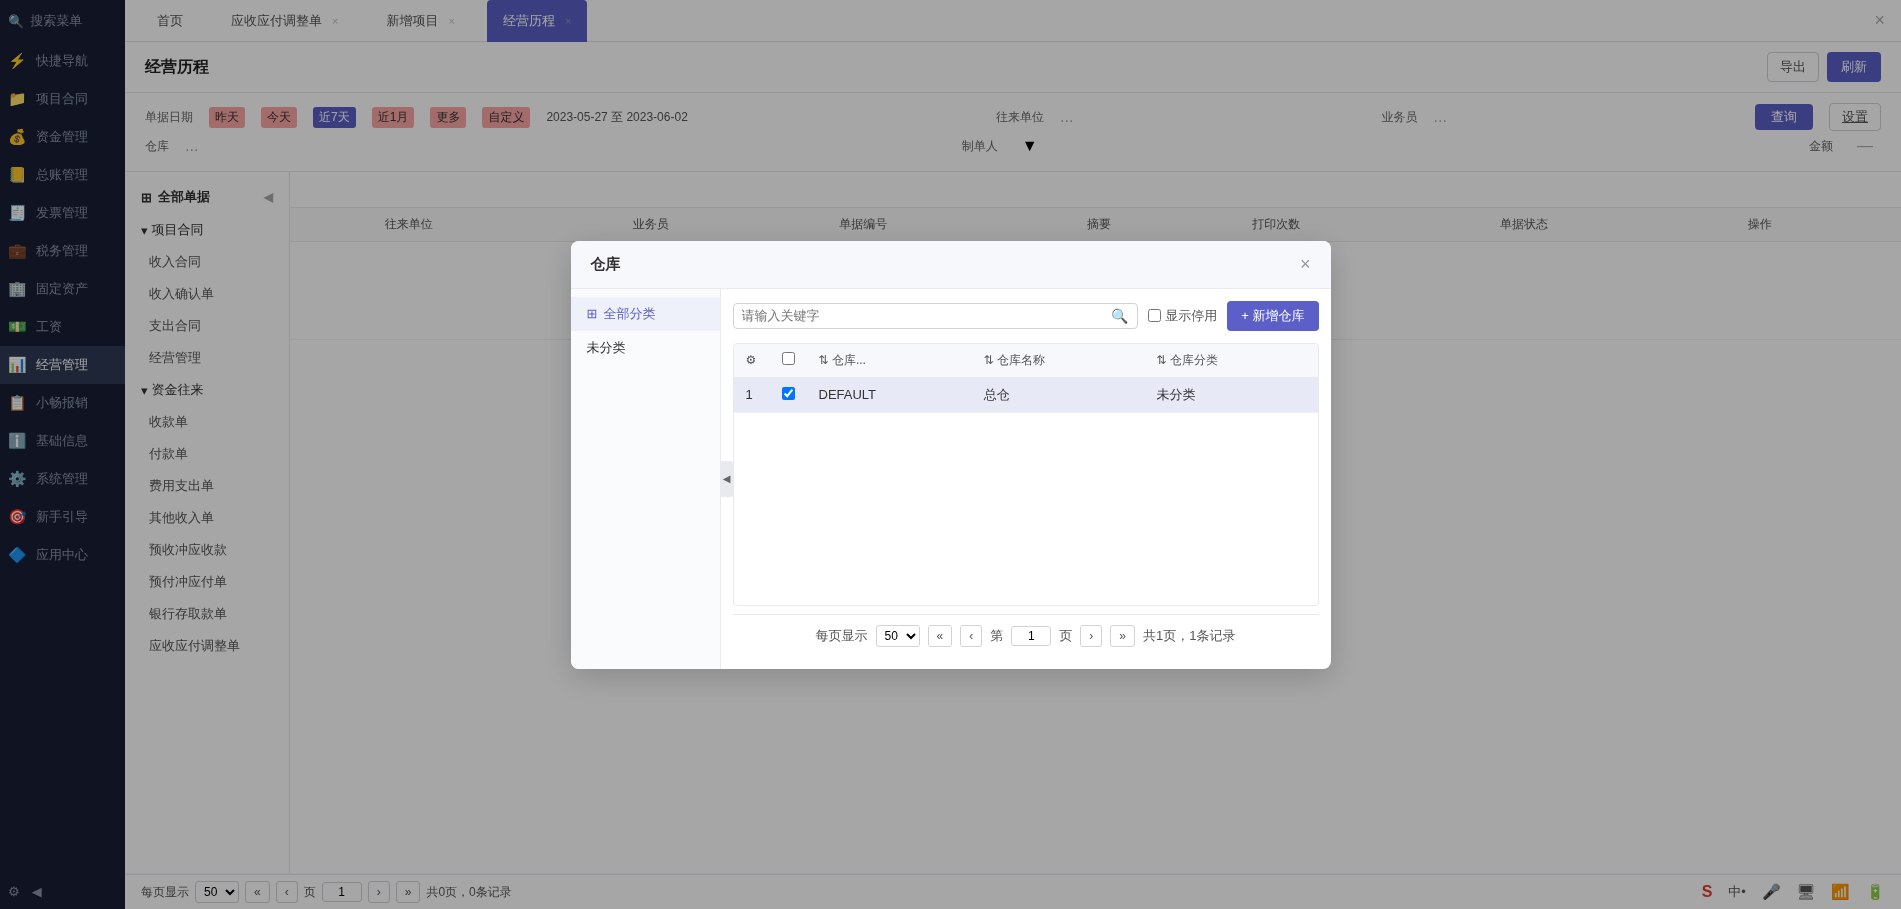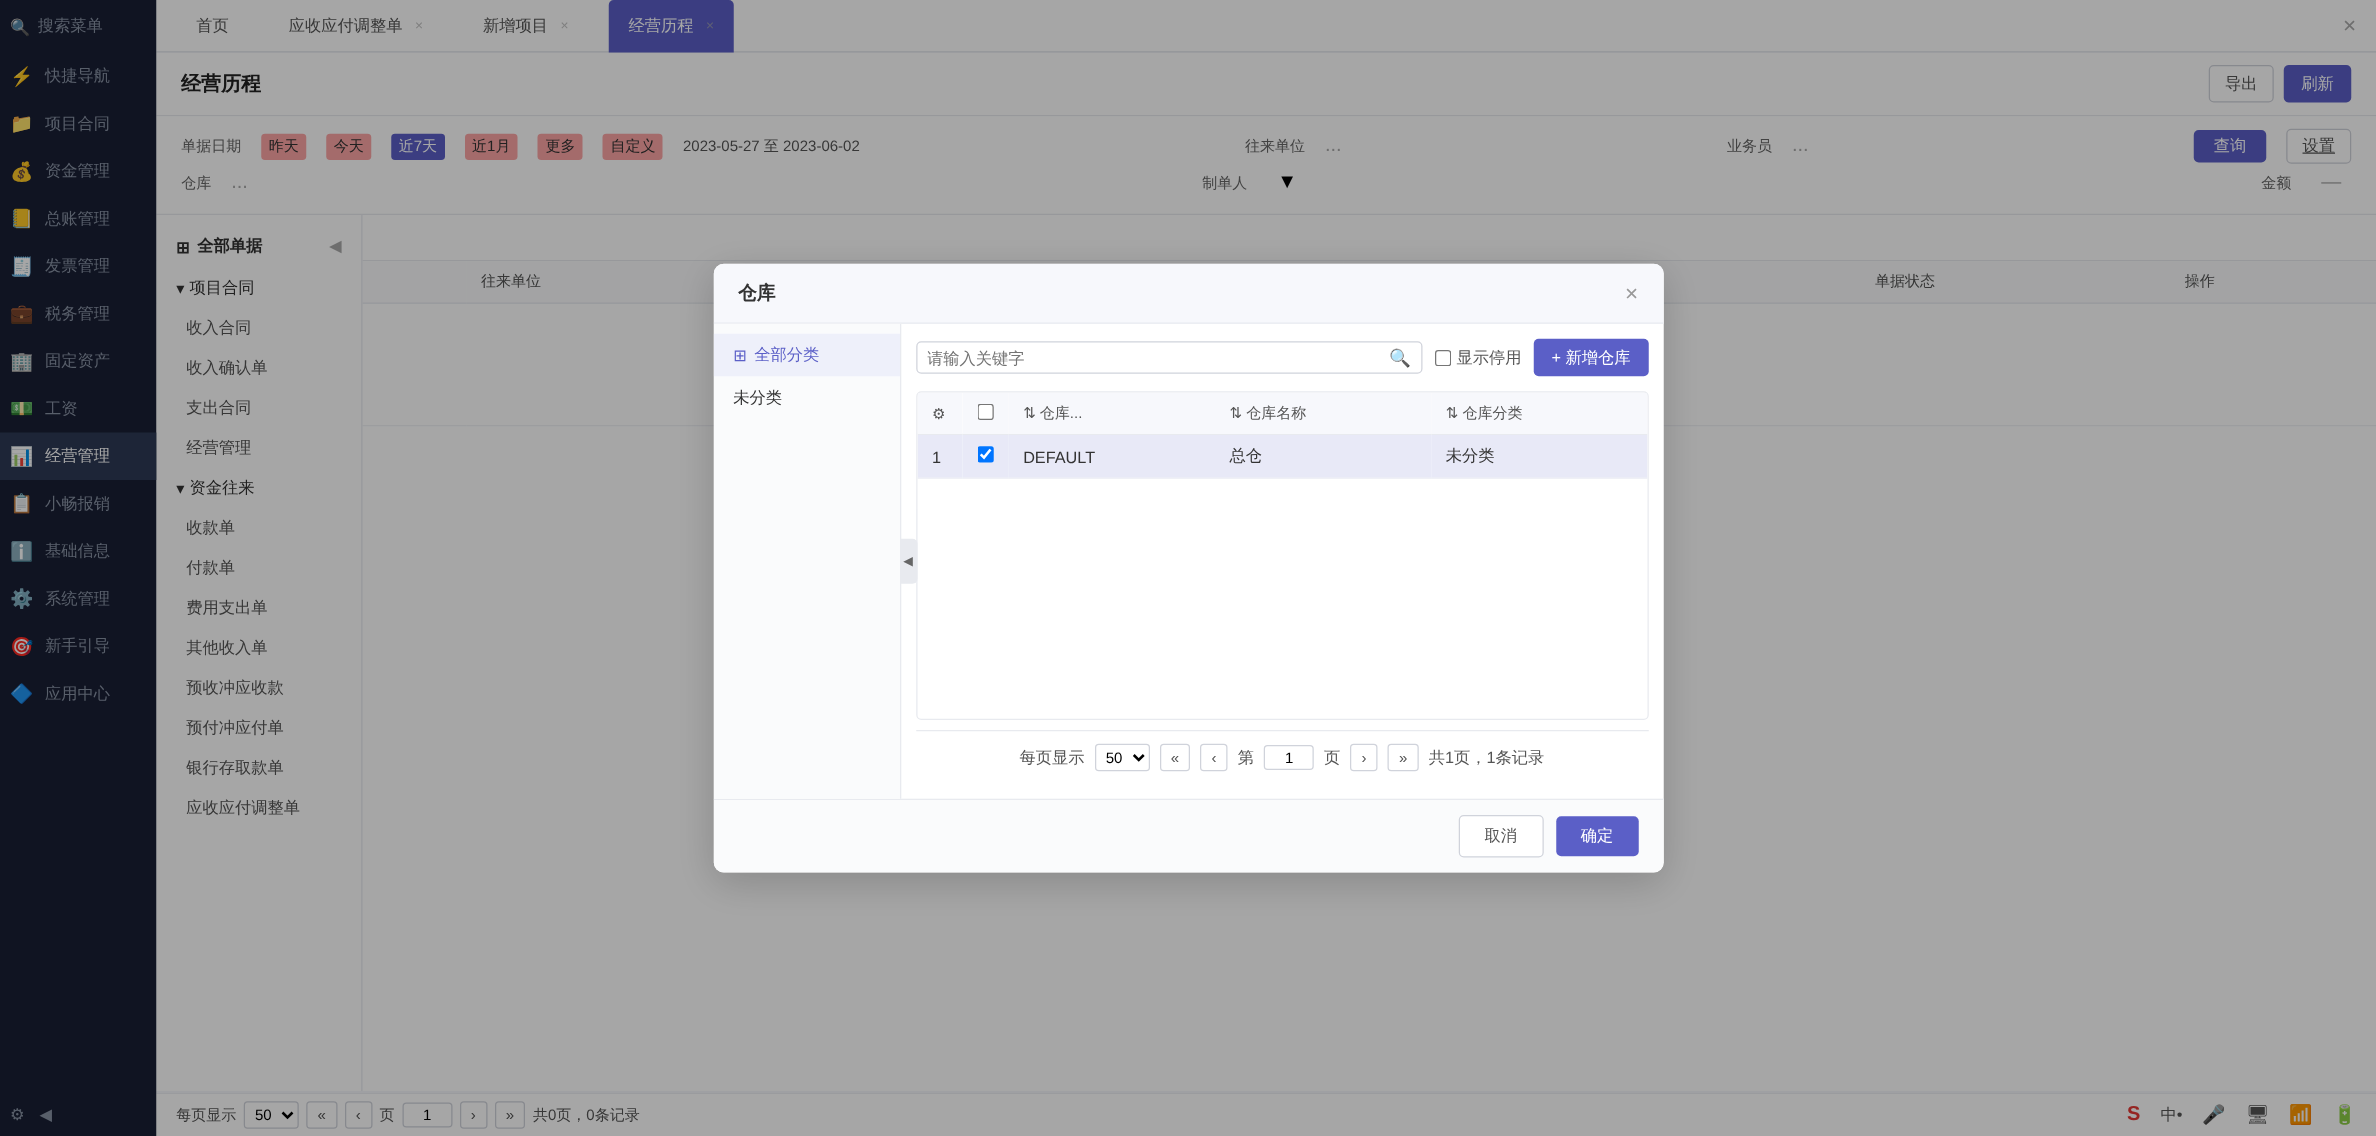--- a/index.html
+++ b/index.html
@@ -525,18 +525,14 @@
           <span>第</span>
           <input class="modal-page-input" type="text" value="1" style="">
           <span>页</span>
           <button class="modal-page-btn">›</button>
           <button class="modal-page-btn">»</button>
           <span>共1页，1条记录</span>
         </div>
       </div>
     </div>
 
-    <div class="modal-footer">
-      <button class="btn-cancel">取消</button>
-      <button class="btn-confirm">确定</button>
-    </div>
   </div>
 </div>
 
 </body></html>

